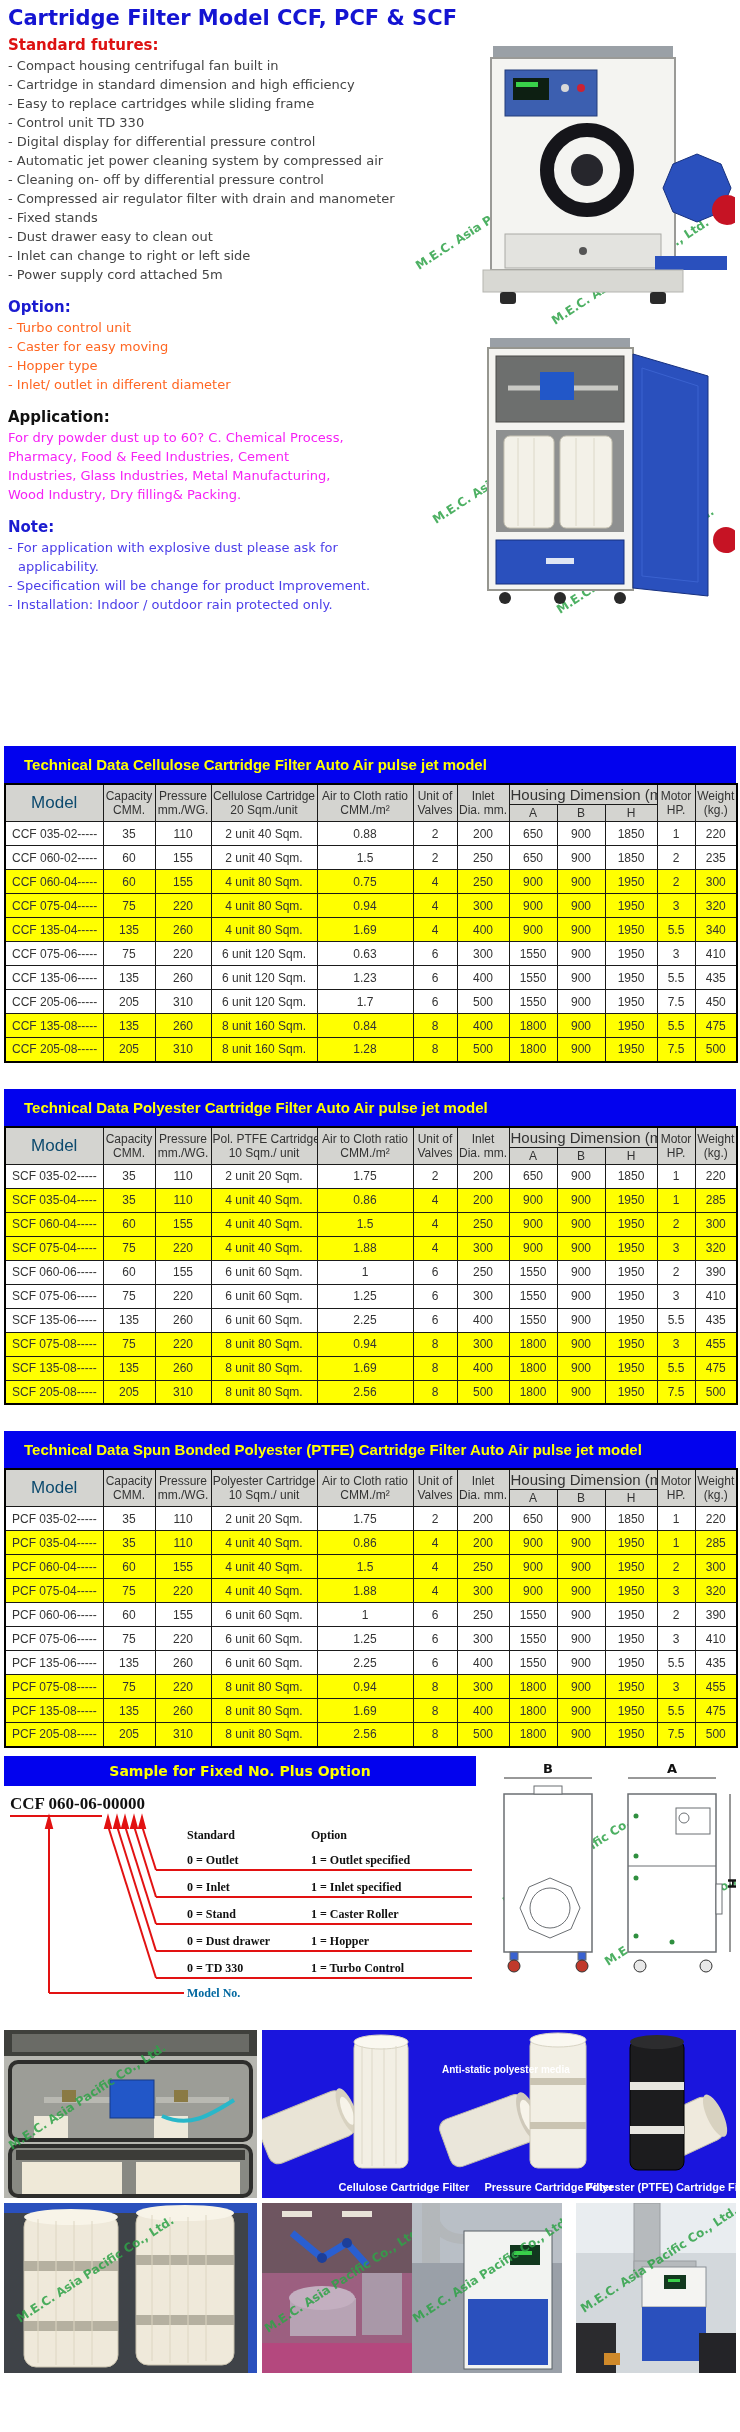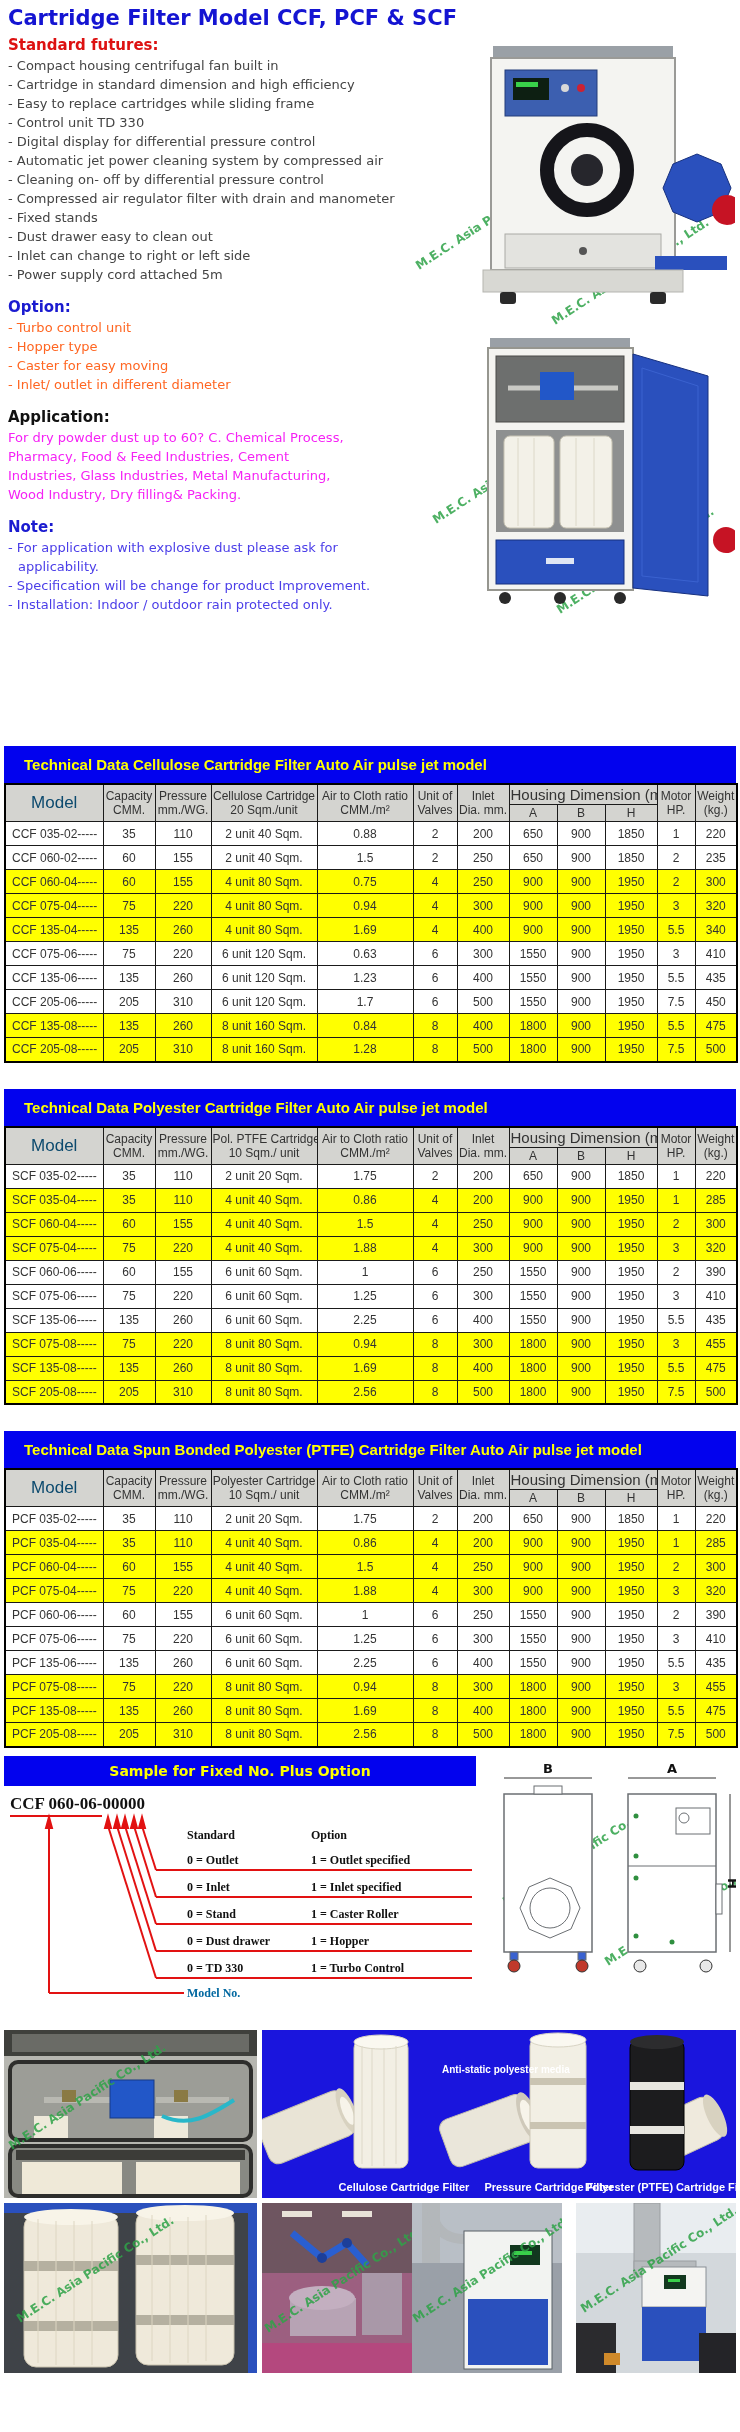--- a/index.html
+++ b/index.html
@@ -84,22 +84,22 @@
         <div class="li">- Compressed air regulator filter with drain and manometer</div>
         <div class="li">- Fixed stands</div>
         <div class="li">- Dust drawer easy to clean out</div>
         <div class="li">- Inlet can change to right or left side</div>
         <div class="li">- Power supply cord attached 5m</div>
       </div>
 
     <div class="sec-head h-blue">Option:</div>
     <div id="options-list" class="opt-items">
         <div class="li">- Turbo control unit</div>
+        <div class="li">- Caster for easy moving</div>
         <div class="li">- Hopper type</div>
-        <div class="li">- Caster for easy moving</div>
         <div class="li">- Inlet/ outlet in different diameter</div>
       </div>
 
     <div class="sec-head h-black">Application:</div>
     <div class="app-body">For dry powder dust up to 60? C. Chemical Process, Pharmacy, Food &amp; Feed Industries, Cement Industries, Glass Industries, Metal Manufacturing, Wood Industry, Dry filling&amp; Packing.</div>
 
     <div class="sec-head h-blue">Note:</div>
     <div id="note-list" class="note-items">
         <div class="li">- For application with explosive dust please ask for applicability.</div>
         <div class="li">- Specification will be change for product Improvement.</div>

